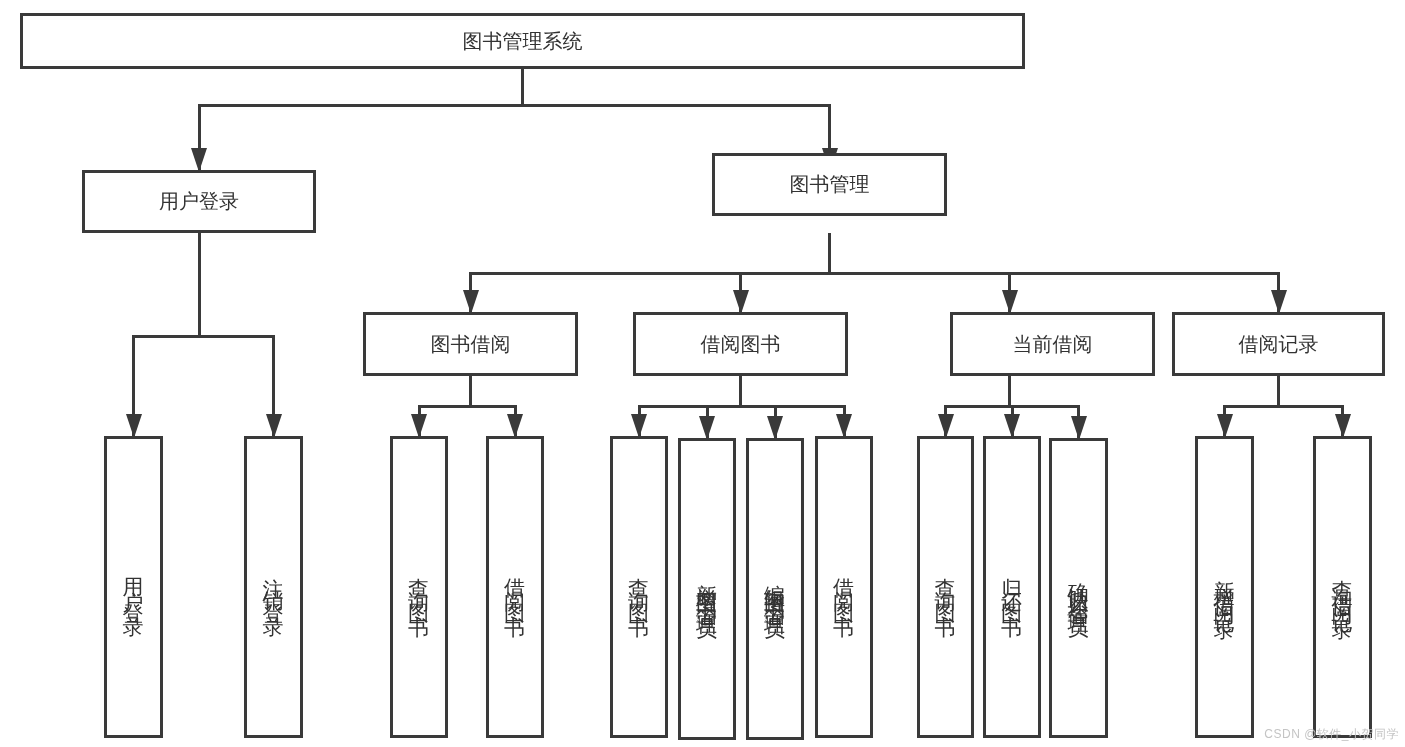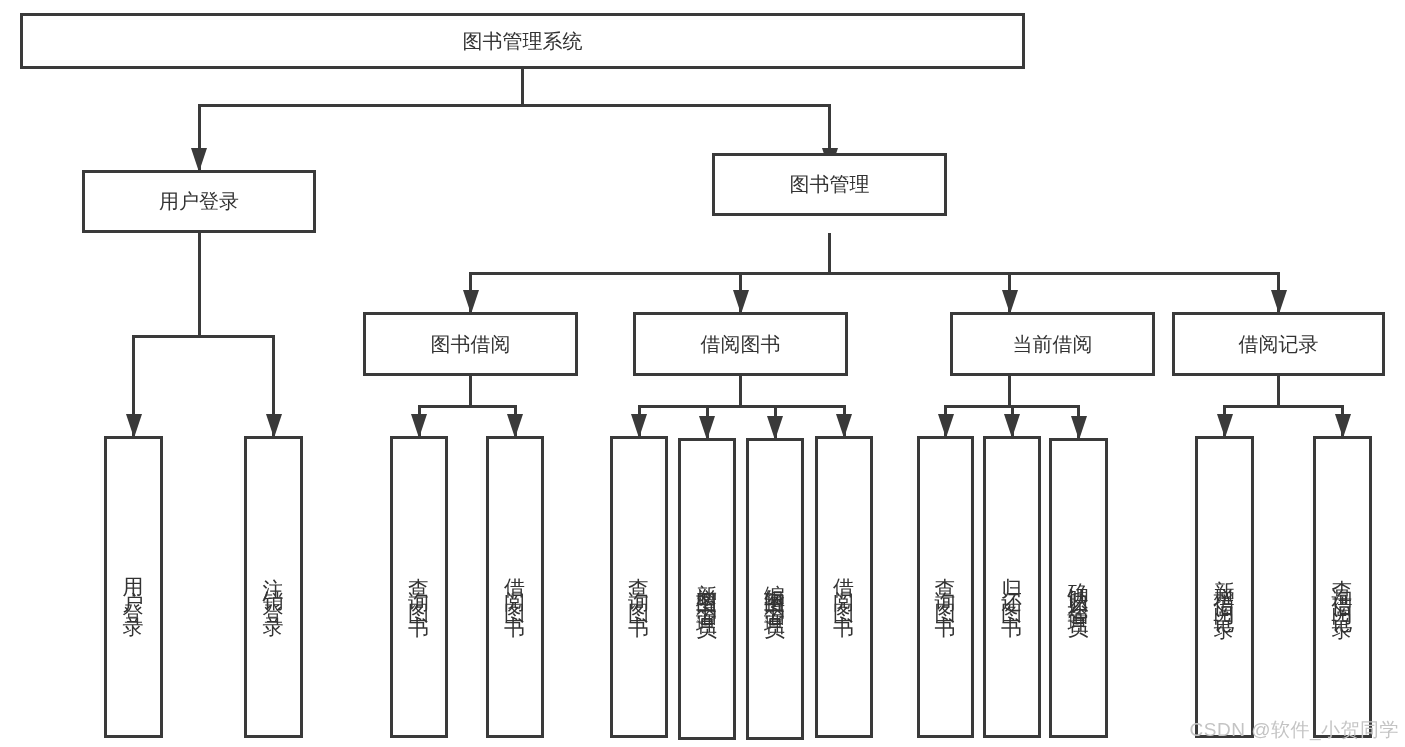--- a/index.html
+++ b/index.html
@@ -48,21 +48,21 @@
     width:0;height:0;
     border-left:8px solid transparent;
     border-right:8px solid transparent;
     border-top:24px solid var(--line);
     z-index:1;
   }
   .watermark{
     position:absolute;
     right:6px;
     bottom:4px;
-    font-size:19px;
+    font-size:12px;
     color:var(--wm);
     z-index:3;
     letter-spacing:0.5px;
   }
 </style>
 </head>
 <body>
 
 <div class="stage">
   <div id="nodes-layer">

